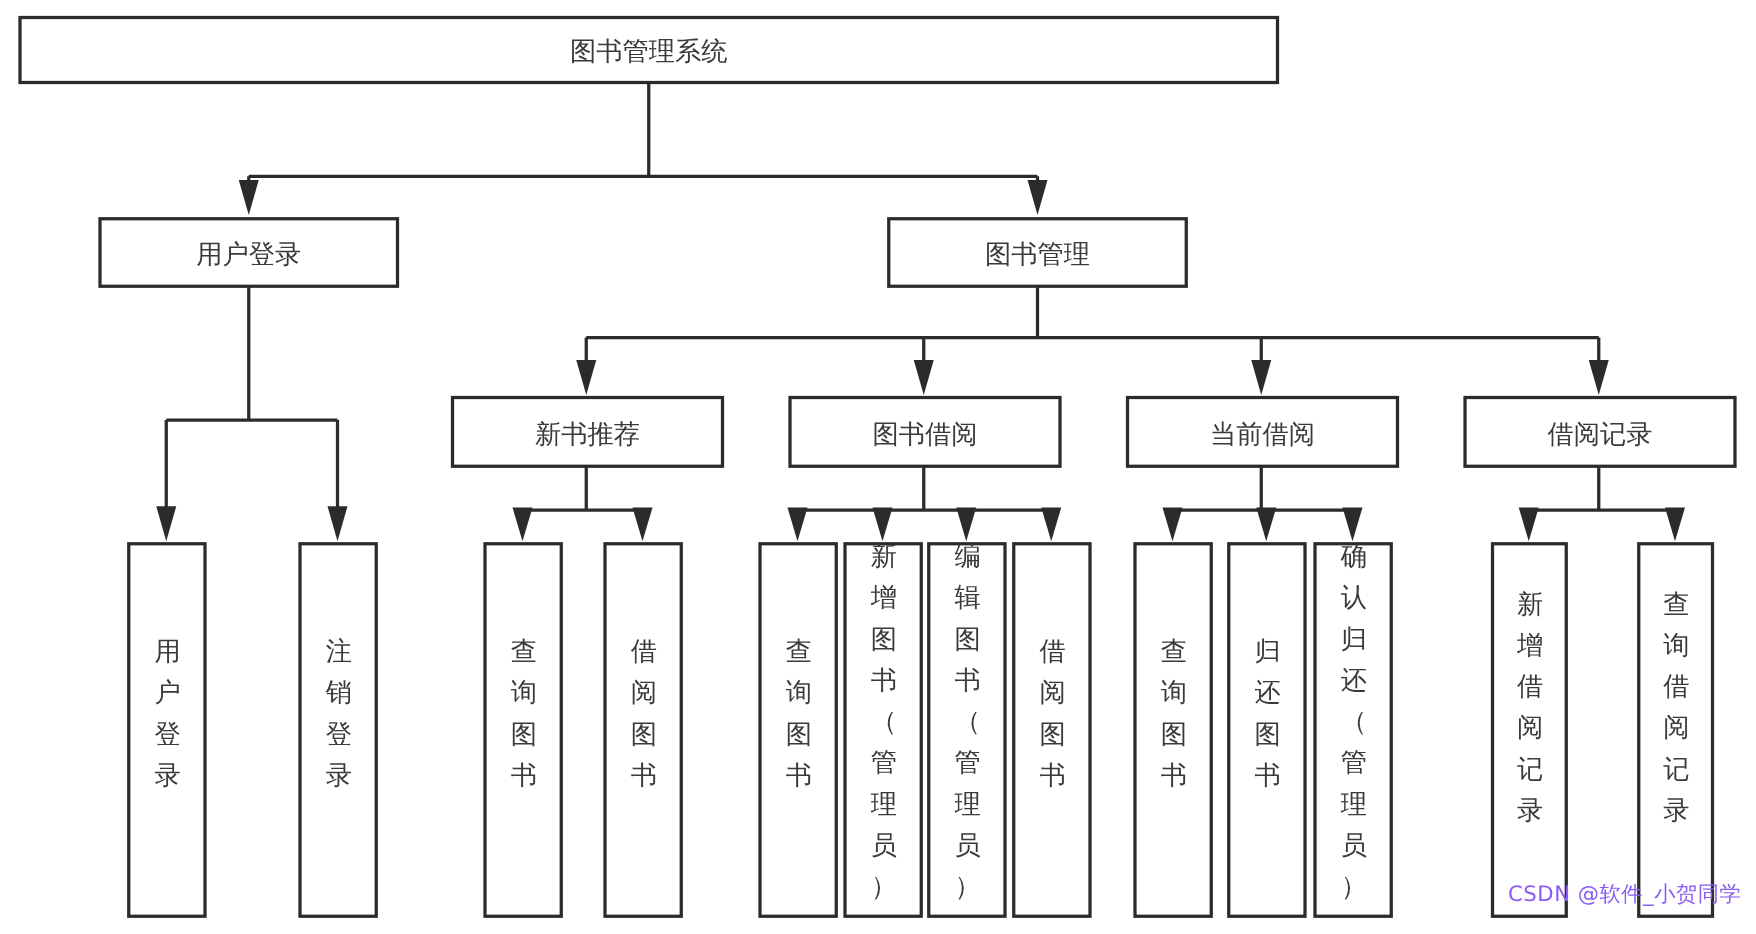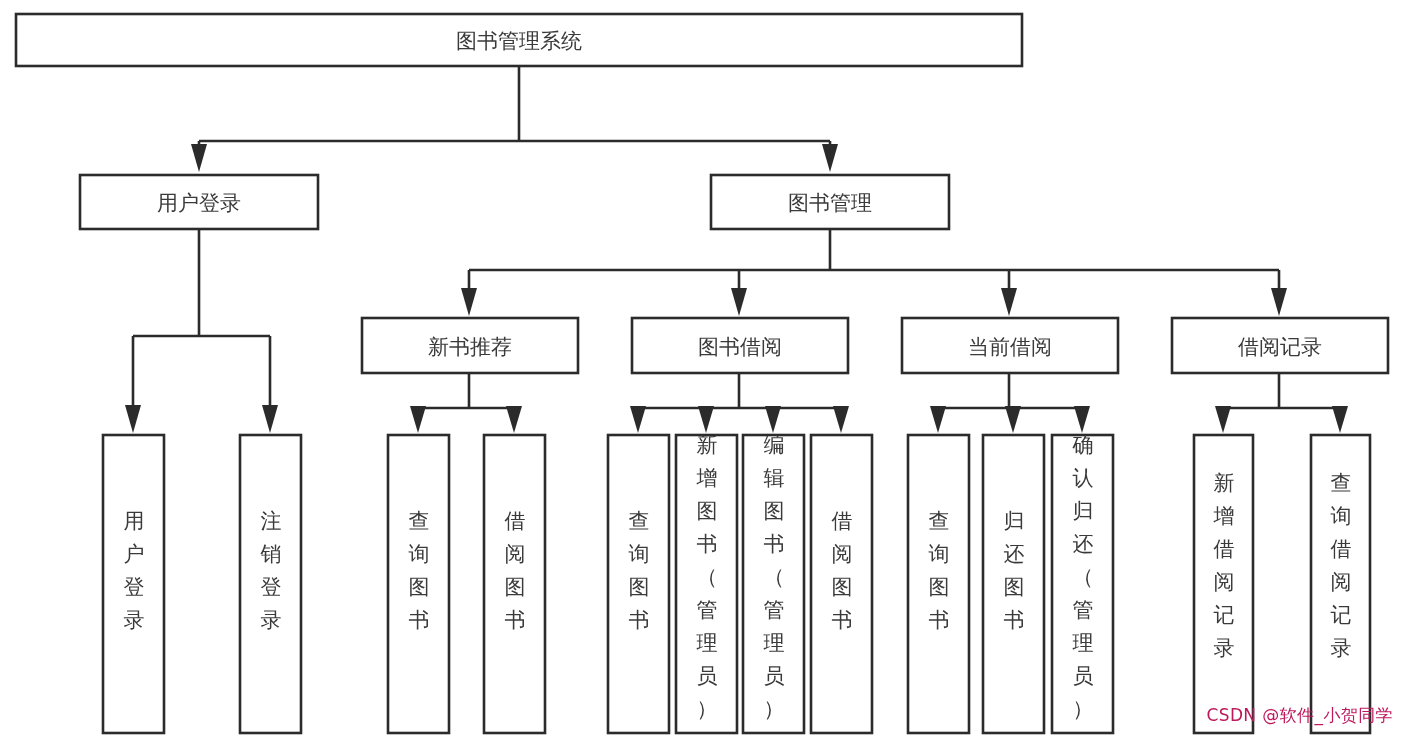--- a/index.html
+++ b/index.html
@@ -52,21 +52,21 @@
   .node-label-v {
     fill: #3a3a3a;
     font-family: "DejaVu Sans", "Liberation Sans", sans-serif;
     font-size: 21px;
     text-anchor: middle;
   }
   .watermark {
     position: absolute;
     right: 12px;
     bottom: 6px;
-    color: #be185d;
+    color: #8b5cf6;
     font-size: 17px;
     font-family: "DejaVu Sans", "Liberation Sans", sans-serif;
     letter-spacing: 0.4px;
     white-space: nowrap;
     user-select: none;
   }
 </style>
 </head>
 <body>
 

